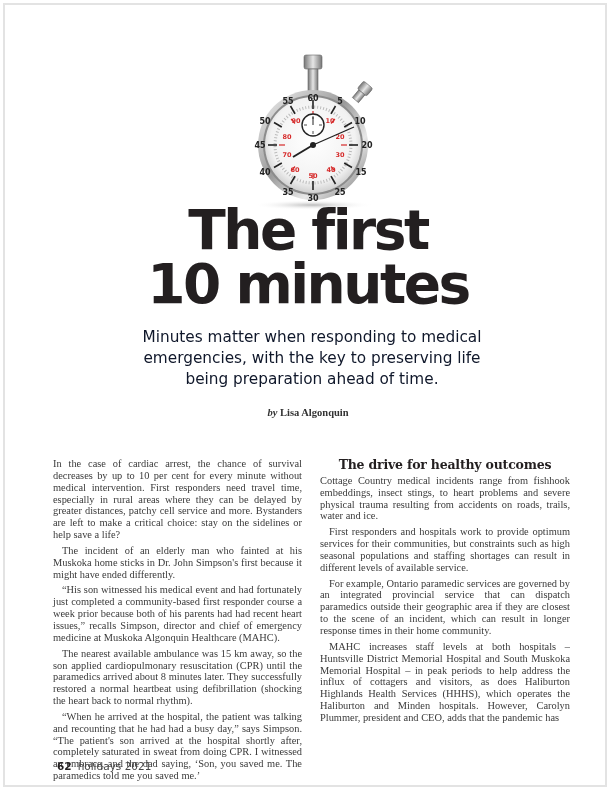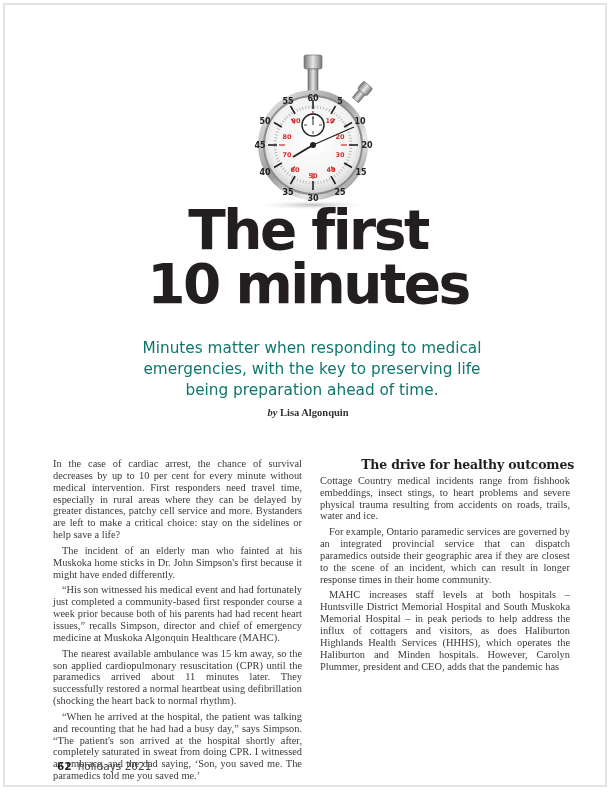--- a/index.html
+++ b/index.html
@@ -10,40 +10,40 @@
   }
   .stopwatch { position:absolute; left:228px; top:40px; width:160px; height:170px; }
   .title {
     position:absolute; left:0; width:612px; text-align:center;
     font-family:"DejaVu Sans", sans-serif; font-weight:bold; color:#231f20;
     letter-spacing:-2.5px; line-height:1;
   }
   .title.l1 { top:198px; font-size:55px; }
   .title.l2 { top:252px; font-size:55px; }
   .subtitle {
-    position:absolute; left:120px; top:333px; width:380px; text-align:center;
-    font-family:"DejaVu Sans", sans-serif; font-size:15.3px; line-height:21px; color:#0f766e;
+    position:absolute; left:120px; top:322px; width:380px; text-align:center;
+    font-family:"DejaVu Sans", sans-serif; font-size:15.3px; line-height:21px; color:#0f172a;
   }
   .byline {
     position:absolute; left:0; top:402px; width:612px; text-align:center;
     font-family:"Liberation Serif", serif; font-size:10.5px; color:#333; font-weight:bold;
   }
   .byline i { font-weight:bold; }
   .col {
     position:absolute; top:452px; width:257px;
     font-family:"Liberation Serif", serif; font-size:10.4px; line-height:11.85px; color:#3a3a3a;
     text-align:justify;
   }
   .col.left { left:47px; }
   .col.right { left:314px; width:258px; }
   .col p { margin:4px; text-indent:9px; }
   .col p.noindent { text-indent:0; }
   .col h3 {
     margin:5px 0 3px 0; font-family:"DejaVu Serif", serif; font-size:12.5px; font-weight:bold;
-    color:#231f20; text-align:right; letter-spacing:-0.2px;
+    color:#231f20; text-align:center; letter-spacing:-0.2px;
   }
   .folio {
     position:absolute; left:48px; top:758px; font-family:"DejaVu Sans", sans-serif;
     font-size:10.5px; color:#444;
   }
   .folio b { color:#231f20; margin-right:6px; }
 </style>
 </head>
 <body>
 
@@ -162,27 +162,28 @@
 
   <div class="byline" style="left:-3px;">
     <i>by</i>
     <span>Lisa Algonquin</span>
   </div>
 
   <div class="col left" style="left:44px; top:449px;">
     <p class="noindent">In the case of cardiac arrest, the chance of survival decreases by up to 10 per cent for every minute without medical intervention. First responders need travel time, especially in rural areas where they can be delayed by greater distances, patchy cell service and more. Bystanders are left to make a critical choice: stay on the sidelines or help save a life?</p>
     <p>The incident of an elderly man who fainted at his Muskoka home sticks in Dr. John Simpson's first because it might have ended differently.</p>
     <p>“His son witnessed his medical event and had fortunately just completed a community-based first responder course a week prior because both of his parents had had recent heart issues,” recalls Simpson, director and chief of emergency medicine at Muskoka Algonquin Healthcare (MAHC).</p>
-    <p>The nearest available ambulance was 15 km away, so the son applied cardiopulmonary resuscitation (CPR) until the paramedics arrived about 11 minutes later. They successfully restored a normal heartbeat using defibrillation (shocking the heart back to normal rhythm).</p>
+    <p>The nearest available ambulance was 15 km away, so the son applied cardiopulmonary resuscitation (CPR) until the paramedics arrived about 8 minutes later. They successfully restored a normal heartbeat using defibrillation (shocking the heart back to normal rhythm).</p>
     <p>“When he arrived at the hospital, the patient was talking and recounting that he had had a busy day,” says Simpson. “The patient's son arrived at the hospital shortly after, completely saturated in sweat from doing CPR. I witnessed an embrace, and the dad saying, ‘Son, you saved me. The paramedics told me you saved me.’</p>
   </div>
 
   <div class="col right" style="left:311px; top:449px;">
     <h3>The drive for healthy outcomes</h3>
     <p class="noindent">Cottage Country medical incidents range from fishhook embeddings, insect stings, to heart problems and severe physical trauma resulting from accidents on roads, trails, water and ice.</p>
+    <p>First responders and hospitals work to provide optimum services for their communities, but constraints such as high seasonal populations and staffing shortages can result in different levels of available service.</p>
     <p>For example, Ontario paramedic services are governed by an integrated provincial service that can dispatch paramedics outside their geographic area if they are closest to the scene of an incident, which can result in longer response times in their home community.</p>
     <p>MAHC increases staff levels at both hospitals – Huntsville District Memorial Hospital and South Muskoka Memorial Hospital – in peak periods to help address the influx of cottagers and visitors, as does Haliburton Highlands Health Services (HHHS), which operates the Haliburton and Minden hospitals. However, Carolyn Plummer, president and CEO, adds that the pandemic has</p>
   </div>
 
   <div class="folio" style="left:52px; top:755px;">
     <b>62</b><span>holidays 2021</span>
   </div>
 </div>
 
 </body></html>

